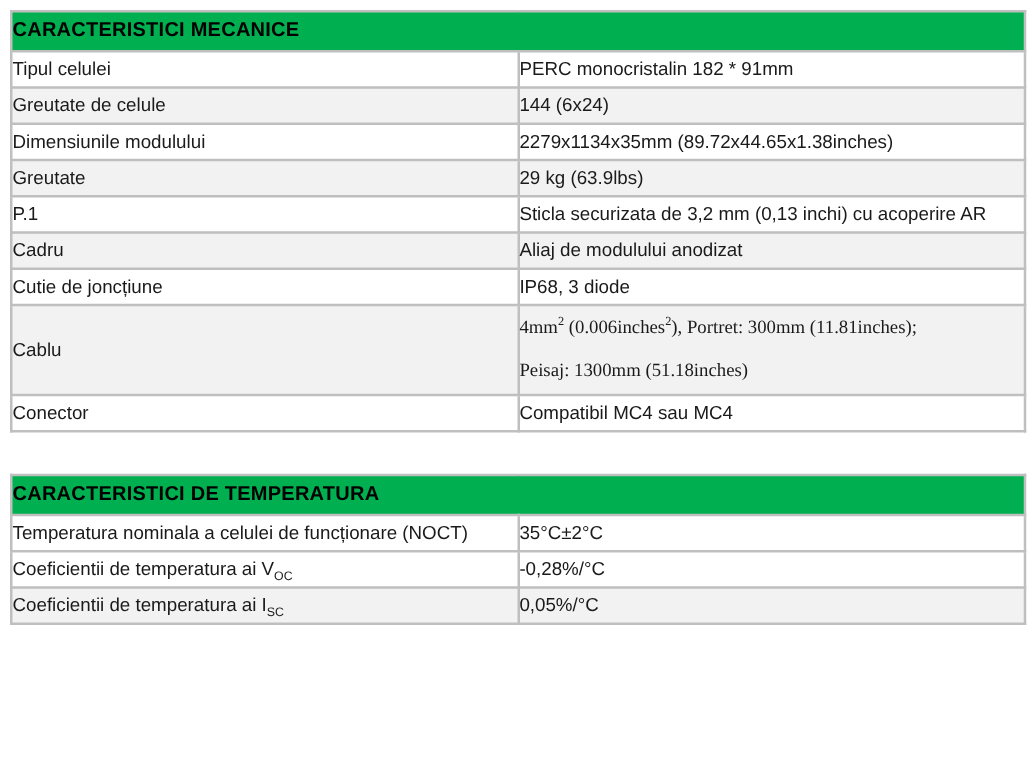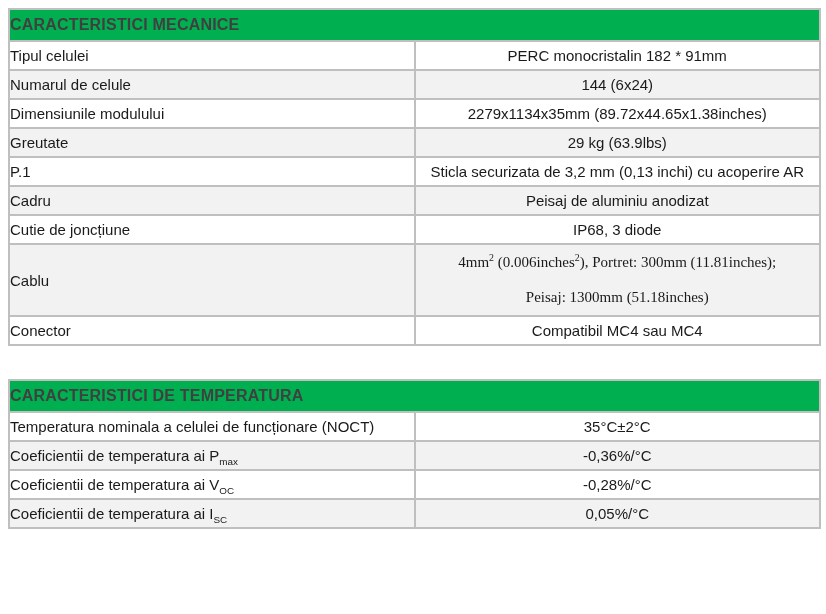--- a/index.html
+++ b/index.html
@@ -17,35 +17,35 @@
     width:813px;
     table-layout:fixed;
   }
   table.spec td, table.spec th{
     border:2px solid #bfbfbf;
     padding:0;
     vertical-align:middle;
   }
   th.section-header{
     background:#00B050;
-    color:#404040;
+    color:#000000;
     font-weight:bold;
     font-size:16px;
     text-align:left;
     height:30px;
     padding-left:7px;
     letter-spacing:0.2px;
   }
   td.label{
     text-align:left;
     padding-left:7px;
     width:359px;
   }
   td.value{
-    text-align:center;
+    text-align:left;
   }
   tr.row{height:29px;padding-left:30px;}
   tr.row-tall{height:70px;}
   tr.alt td{background:#f2f2f2;}
   tr:not(.alt) td{background:#ffffff;}
   .two-line div{line-height:35px;font-family:Liberation Serif, serif;}
   sup,sub{font-size:0.66em;line-height:0;}
   .gap{height:33px;}
 </style>
 </head>
@@ -56,38 +56,38 @@
   <table class="spec">
     <tbody>
         <tr>
       <th class="section-header" colspan="2">CARACTERISTICI MECANICE</th>
     </tr>
     <tr class="row">
       <td class="label">Tipul celulei</td>
       <td class="value">PERC monocristalin 182 * 91mm</td>
     </tr>
     <tr class="row alt">
-      <td class="label">Numarul de celule</td>
+      <td class="label">Greutate de celule</td>
       <td class="value">144 (6x24)</td>
     </tr>
     <tr class="row">
       <td class="label">Dimensiunile modulului</td>
       <td class="value">2279x1134x35mm (89.72x44.65x1.38inches)</td>
     </tr>
     <tr class="row alt">
       <td class="label">Greutate</td>
       <td class="value">29 kg (63.9lbs)</td>
     </tr>
     <tr class="row">
       <td class="label">P.1</td>
       <td class="value">Sticla securizata de 3,2 mm (0,13 inchi) cu acoperire AR</td>
     </tr>
     <tr class="row alt">
       <td class="label">Cadru</td>
-      <td class="value">Peisaj de aluminiu anodizat</td>
+      <td class="value">Aliaj de modulului anodizat</td>
     </tr>
     <tr class="row">
       <td class="label">Cutie de joncțiune</td>
       <td class="value">IP68, 3 diode</td>
     </tr>
     <tr class="row-tall alt">
       <td class="label">Cablu</td>
       <td class="value two-line">
         <div><span>4mm</span><sup>2</sup><span> (0.006inches</span><sup>2</sup><span>), Portret: 300mm (11.81inches);</span></div>
         <div><span>Peisaj: 1300mm (51.18inches)</span></div>
@@ -104,24 +104,20 @@
 
   <table class="spec">
     <tbody>
         <tr>
       <th class="section-header" colspan="2">CARACTERISTICI DE TEMPERATURA</th>
     </tr>
     <tr class="row">
       <td class="label">Temperatura nominala a celulei de funcționare (NOCT)</td>
       <td class="value">35°C±2°C</td>
     </tr>
-    <tr class="row alt">
-      <td class="label"><span>Coeficientii de temperatura ai P</span><sub>max</sub></td>
-      <td class="value">-0,36%/°C</td>
-    </tr>
     <tr class="row">
       <td class="label"><span>Coeficientii de temperatura ai V</span><sub>OC</sub></td>
       <td class="value">-0,28%/°C</td>
     </tr>
     <tr class="row alt">
       <td class="label"><span>Coeficientii de temperatura ai I</span><sub>SC</sub></td>
       <td class="value">0,05%/°C</td>
     </tr>
   </tbody>
     </table>

